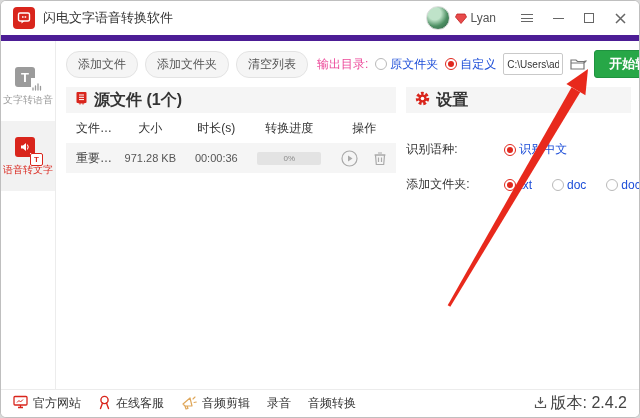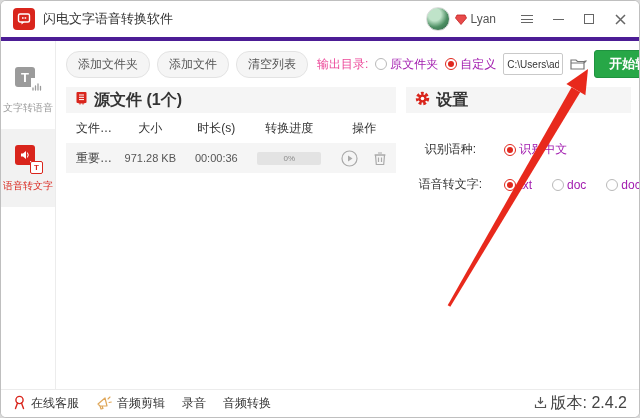--- a/index.html
+++ b/index.html
@@ -4,21 +4,21 @@
 <style>
   * { margin:0; padding:0; box-sizing:border-box; }
   body { background:#d8d8d8; font-family:"Liberation Sans", sans-serif; }
   .window {
     width:640px; height:418px; background:#fff;
     border:1px solid #bfbfbf; border-radius:6px; overflow:hidden;
     position:relative; display:flex; flex-direction:column;
   }
   
   .titlebar { height:40px; flex:0 0 40px; display:flex; align-items:center;
-    padding:0 12px; border-bottom:4px solid #4c1d95; background:#fff; }
+    padding:0 12px; border-bottom:6px solid #4c1d95; background:#fff; }
   .app-icon { width:22px; height:22px; background:#d9251c; border-radius:4px;
     display:flex; align-items:center; justify-content:center; }
   .app-title { font-size:13px; color:#333; margin-left:8px; }
   .titlebar-right { margin-left:auto; display:flex; align-items:center; }
   .avatar { width:24px; height:24px; border-radius:50%;
     background:radial-gradient(circle at 35% 30%, #bfe3c9 0 30%, #4d8f63 60%, #2d5e44);
     border:1px solid #ddd; }
   .vip-badge { margin-left:5px; display:flex; }
   .username { font-size:12px; color:#555; margin-left:3px; }
   .win-controls { display:flex; align-items:center; margin-left:24px; gap:17px; }
@@ -33,35 +33,35 @@
   .side-item { padding:16px 0 14px; display:flex; flex-direction:column; align-items:center; cursor:pointer; }
   .side-item.active { background:#f2f2f2; }
   .side-icon-wrap { position:relative; width:26px; height:26px; }
   .icon-sq { width:20px; height:20px; border-radius:3px; display:flex; align-items:center;
     justify-content:center; font-size:13px; font-weight:bold; color:#fff; }
   .icon-sq.gray { background:#9b9b9b; }
   .icon-sq.red { background:#d9251c; }
   .sub-badge { position:absolute; right:-2px; bottom:-3px; background:#fff; }
   .sub-t { width:13px; height:13px; border:1.5px solid #d9251c; border-radius:2px;
     font-size:8px; font-weight:bold; color:#d9251c; display:flex; align-items:center; justify-content:center; background:#fff; }
-  .side-label { font-size:10px; margin-top:8px; white-space:nowrap;font-family:Liberation Mono, monospace; }
+  .side-label { font-size:10px; white-space:nowrap;font-family:Liberation Mono, monospace; }
   .side-label.gray { color:#999; }
   .side-label.red { color:#d9251c; }
   
   .content { flex:1; display:flex; flex-direction:column; padding:8px 8px 0 10px; min-width:0; }
   .toolbar { display:flex; align-items:center; gap:7px; height:30px; flex:0 0 30px; white-space:nowrap; }
   .pill-btn { background:#f5f5f5; border:1px solid #e3e3e3; border-radius:13px;
     font-size:12px; color:#555; padding:4px 11px; cursor:pointer; }
   .out-label { font-size:12px; color:#ec4899; margin-left:2px; }
   .radio-item { display:flex; align-items:center; gap:3px; cursor:pointer; }
   .radio-circle { width:12px; height:12px; border-radius:50%; border:1px solid #b9b9b9; background:#fff;
     display:flex; align-items:center; justify-content:center; flex:0 0 12px; }
   .radio-circle.checked { border-color:#e0281e; }
   .radio-circle.checked::after { content:""; width:6px; height:6px; border-radius:50%; background:#e0281e; }
-  .radio-label { font-size:12px; color:#a21caf; }
+  .radio-label { font-size:12px; color:#1d4ed8; }
   .path-input { width:112px; min-width:60px; flex-shrink:1; height:22px; border:1px solid #c9c9c9; border-radius:2px;
     font-size:10px; color:#333; padding:0 3px; font-family:"Liberation Sans", sans-serif; }
   .folder-btn { display:flex; cursor:pointer; }
   .start-btn { margin-left:auto; background:#27a747; border:1px solid #1f9340; border-radius:3px;
     color:#fff; font-size:13px; font-weight:bold; padding:4px 14px; min-width:72px; cursor:pointer; }
   .panels { flex:1; display:flex; gap:10px; margin-top:8px; min-height:0; }
   .panel-left { flex:1.47; min-width:0; }
   .panel-right { flex:1; min-width:0; }
   .panel-head { background:#f5f5f5; height:26px; display:flex; align-items:center; gap:6px; padding:0 9px; }
   .panel-title { font-size:16px; font-weight:bold; color:#333; }
@@ -75,21 +75,21 @@
   .td.name { font-size:12px; color:#444; }
   .progress-wrap { display:flex; justify-content:center; }
   .progress-bar { width:64px; height:13px; background:#e3e3e3; border-radius:2px;
     display:flex; align-items:center; justify-content:center; }
   .progress-text { font-size:8px; color:#8a8a8a; }
   .ops { display:flex; justify-content:center; align-items:center; gap:15px; }
   .op-btn { display:flex; cursor:pointer; }
   
   .set-row { display:flex; align-items:center; margin-top:18px; }
   .set-row.first { margin-top:28px; }
-  .set-label { width:88px; text-align:center; font-size:12px; color:#333; flex:0 0 88px; }
+  .set-label { width:88px; text-align:left; font-size:12px; color:#333; flex:0 0 88px; }
   .set-options { display:flex; align-items:center; gap:20px; margin-left:10px; }
   
   .statusbar { height:28px; flex:0 0 28px; border-top:1px solid #ececec; display:flex;
     align-items:center; padding:0 12px; gap:17px; background:#fff; }
   .status-item { display:flex; align-items:center; gap:5px; font-size:12px; color:#333; cursor:pointer; white-space:nowrap; }
   .version { margin-left:auto; display:flex; align-items:center; gap:4px; font-size:16px; color:#444; cursor:pointer; }
   
   .arrow-overlay { position:absolute; left:0; top:0; width:640px; height:418px;
     pointer-events:none; z-index:50; }
 </style>
@@ -162,22 +162,22 @@
             <span class="sub-t">T</span>
           </span>
         </div>
         <div class="side-label red">语音转文字</div>
       </div>
     </div>
 
     <div class="content">
 
       <div class="toolbar">
+        <button class="pill-btn">添加文件</button>
         <button class="pill-btn">添加文件夹</button>
-        <button class="pill-btn">添加文件</button>
         <button class="pill-btn">清空列表</button>
         <span class="out-label">输出目录:</span>
         <span class="radio-item">
           <span class="radio-circle"></span>
           <span class="radio-label">原文件夹</span>
         </span>
         <span class="radio-item">
           <span class="radio-circle checked"></span>
           <span class="radio-label">自定义</span>
         </span>
@@ -250,21 +250,21 @@
           <div class="set-row first">
             <span class="set-label">识别语种:</span>
             <span class="set-options">
               <span class="radio-item">
                 <span class="radio-circle checked"></span>
                 <span class="radio-label">识别中文</span>
               </span>
             </span>
           </div>
           <div class="set-row">
-            <span class="set-label">语音转文字:</span>
+            <span class="set-label">添加文件夹:</span>
             <span class="set-options">
               <span class="radio-item">
                 <span class="radio-circle checked"></span>
                 <span class="radio-label">txt</span>
               </span>
               <span class="radio-item">
                 <span class="radio-circle"></span>
                 <span class="radio-label">doc</span>
               </span>
               <span class="radio-item">
@@ -272,20 +272,30 @@
                 <span class="radio-label">docx</span>
               </span>
             </span>
           </div>
         </div>
       </div>
     </div>
   </div>
 
   <div class="statusbar">
+    <span class="status-item">
+      <span>
+        <svg width="15" height="14" viewBox="0 0 15 14">
+          <rect x="1" y="1.5" width="13" height="8.5" rx="1" fill="none" stroke="#d9251c" stroke-width="1.3"></rect>
+          <path d="M5 12.5 h5 M7.5 10 v2.5" stroke="#d9251c" stroke-width="1.3"></path>
+          <path d="M4 7.5 l2-2 1.5 1.5 2.5-2.5" stroke="#d9251c" stroke-width="1" fill="none"></path>
+        </svg>
+      </span>
+      <span>官方网站</span>
+    </span>
     <span class="status-item">
       <span>
         <svg width="13" height="15" viewBox="0 0 13 15">
           <circle cx="6.5" cy="5" r="3.6" fill="none" stroke="#d9251c" stroke-width="1.4"></circle>
           <path d="M4.5 8 L2.5 13.5 M8.5 8 L10.5 13.5" stroke="#d9251c" stroke-width="1.4" stroke-linecap="round"></path>
         </svg>
       </span>
       <span>在线客服</span>
     </span>
     <span class="status-item">

